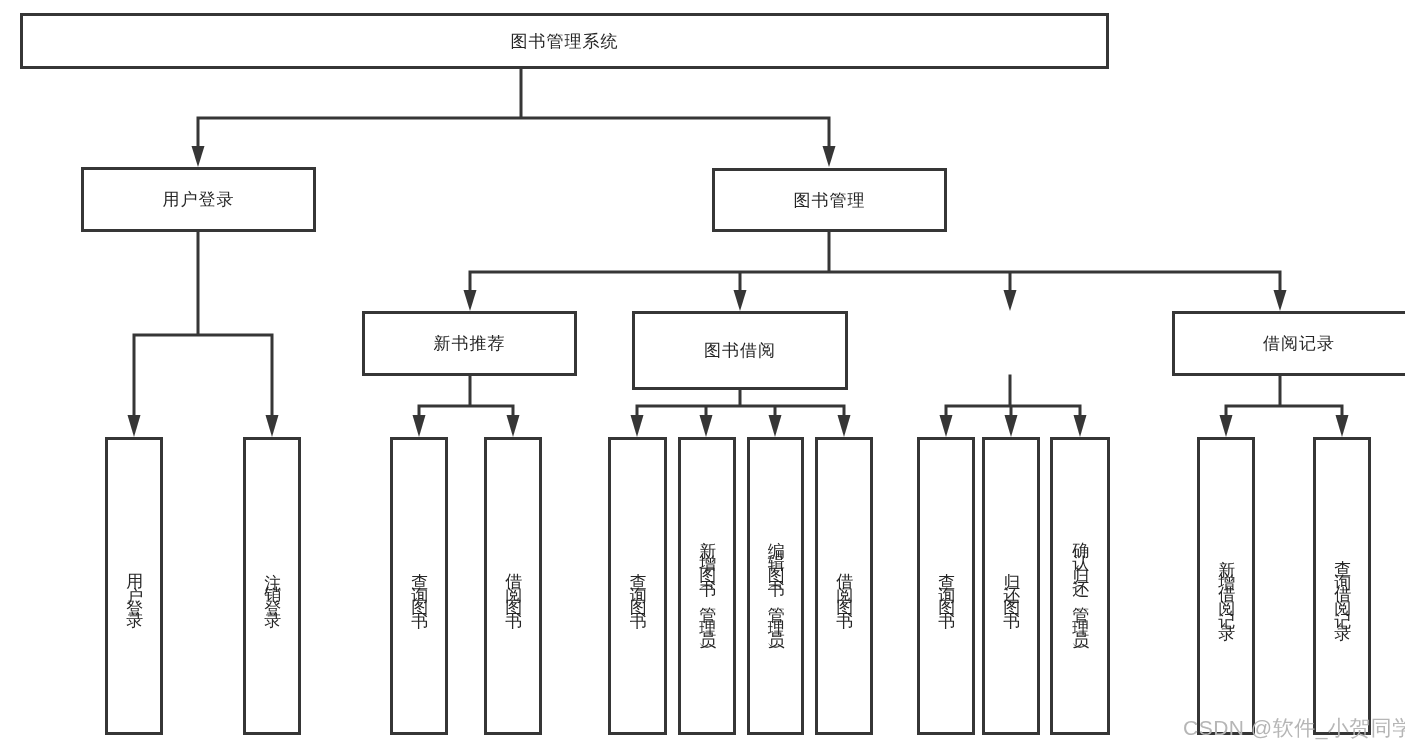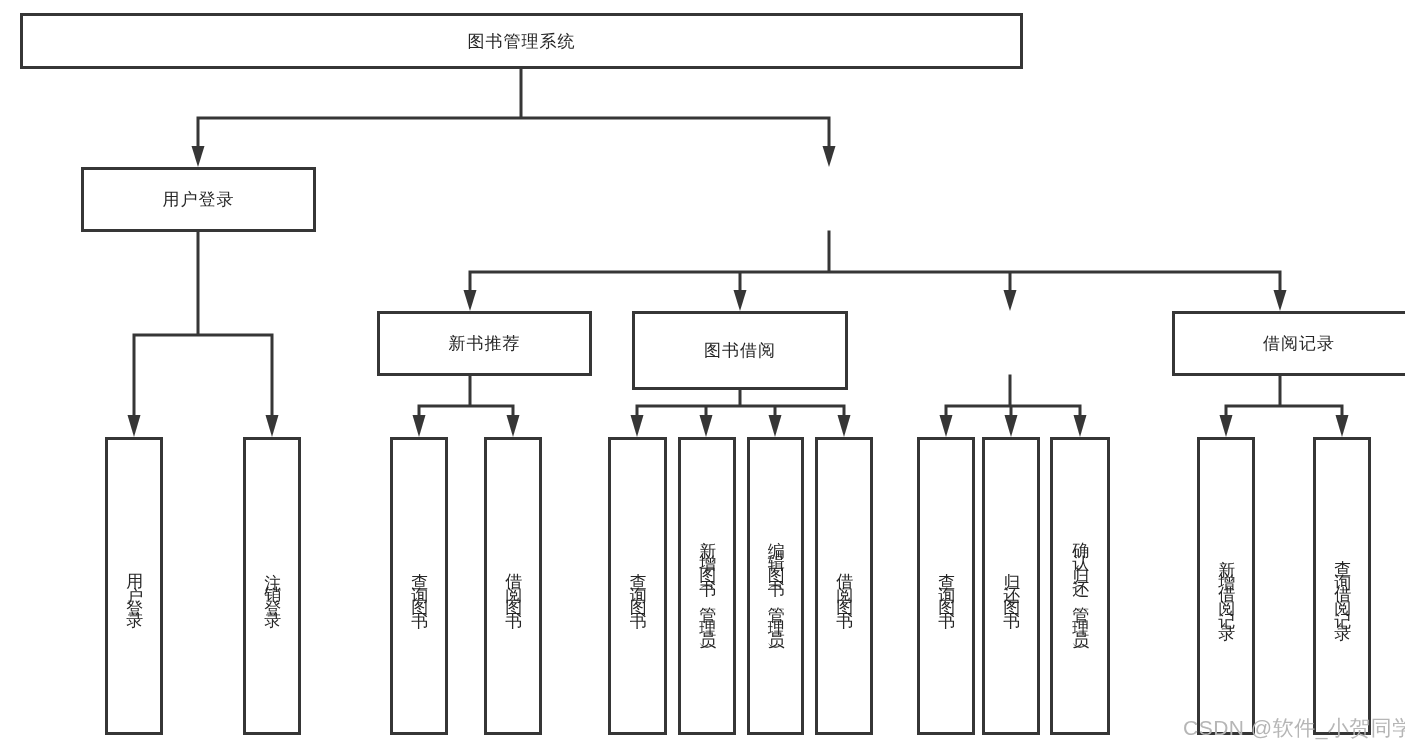--- a/index.html
+++ b/index.html
@@ -81,29 +81,32 @@
     <path d="M1010 376 V406 M946 406 H1080 M946 406 V418 M1011 406 V418 M1080 406 V418"></path>
     <polygon points="939.5,415 952.5,415 946,437"></polygon>
     <polygon points="1004.5,415 1017.5,415 1011,437"></polygon>
     <polygon points="1073.5,415 1086.5,415 1080,437"></polygon>
 
     <path d="M1280 376 V406 M1226 406 H1342 M1226 406 V418 M1342 406 V418"></path>
     <polygon points="1219.5,415 1232.5,415 1226,437"></polygon>
     <polygon points="1335.5,415 1348.5,415 1342,437"></polygon>
   </svg>
 
-  <div class="node" style="left:20px;top:13px;width:1003px;height:56px;">
+  <div class="node" style="left:20px;top:13px;width:1089px;height:56px;">
     <span>图书管理系统</span>
   </div>
 
   <div class="node" style="left:81px;top:167px;width:235px;height:65px;">
     <span>用户登录</span>
   </div>
+  <div class="node" style="left:712px;top:168px;width:235px;height:64px;">
+    <span>图书管理</span>
+  </div>
 
-  <div class="node" style="left:362px;top:311px;width:215px;height:65px;margin-left:15px;">
+  <div class="node" style="left:362px;top:311px;width:215px;height:65px;">
     <span>新书推荐</span>
   </div>
   <div class="node" style="left:632px;top:311px;width:216px;height:79px;">
     <span>图书借阅</span>
   </div>
   <div class="node" style="left:1172px;top:311px;width:254px;height:65px;">
     <span>借阅记录</span>
   </div>
 
   <div class="node leaf" style="left:105px;top:437px;width:58px;height:298px;">

